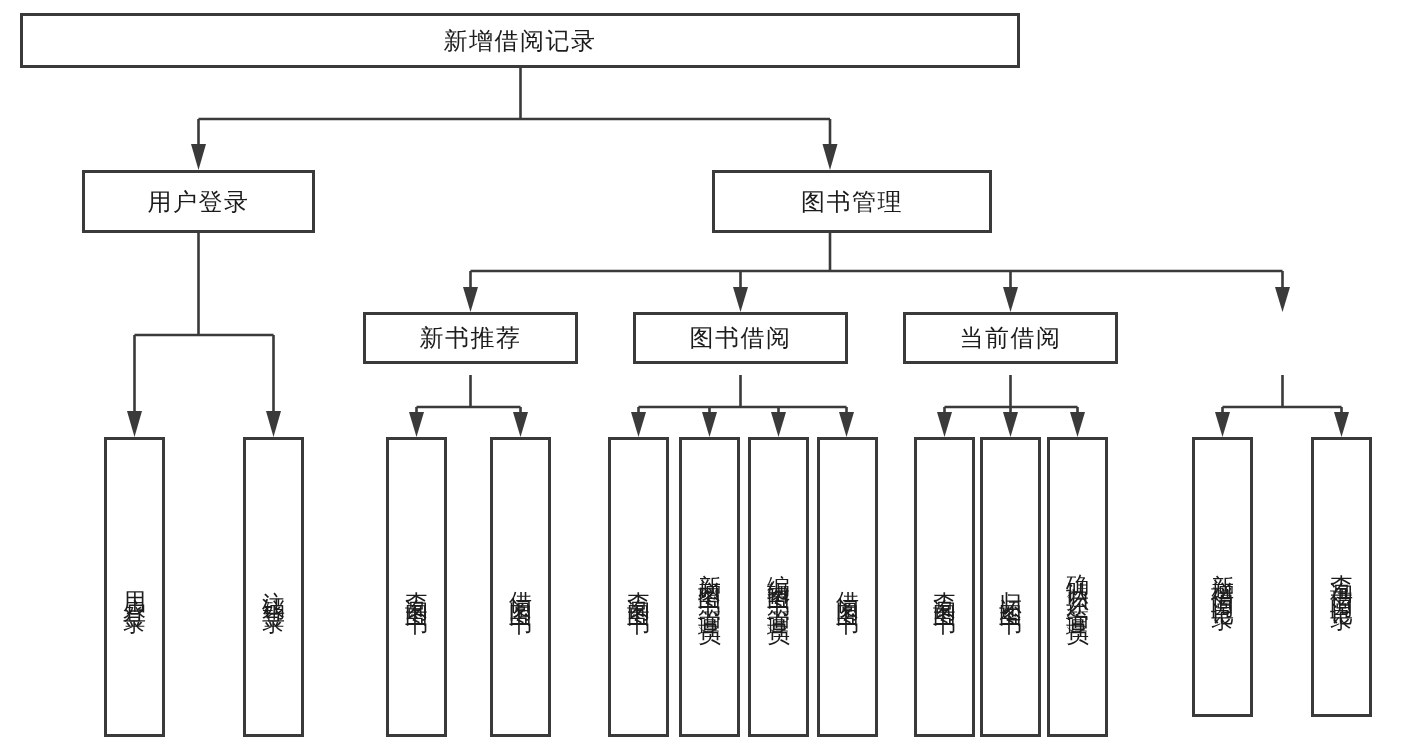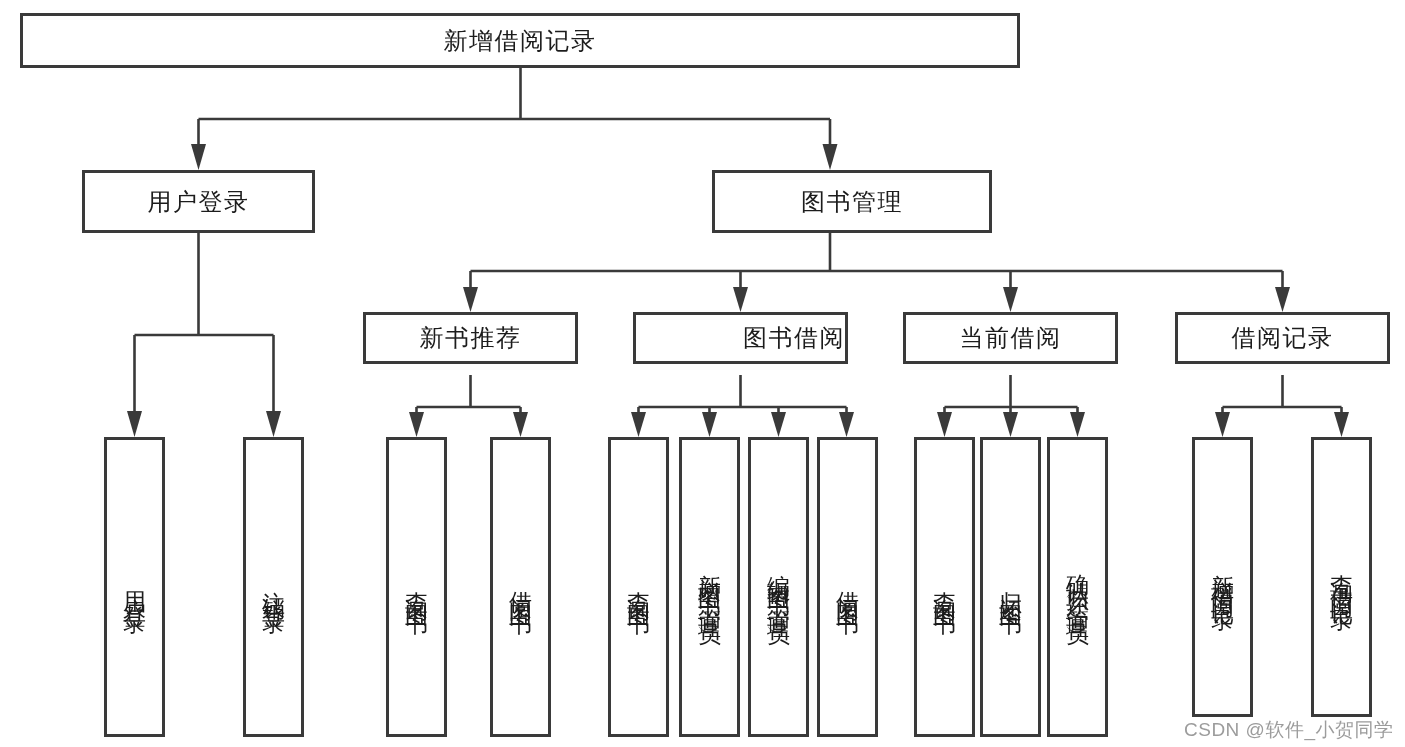--- a/index.html
+++ b/index.html
@@ -65,21 +65,21 @@
     color: var(--text);
   }
   
   .n-root { left: 20px; top: 13px; width: 1000px; height: 55px; }
   
   .n-user-login { left: 82px;  top: 170px; width: 233px; height: 63px; }
   .n-book-mgmt  { left: 712px; top: 170px; width: 280px; height: 63px; }
   
   .n-l3 { top: 312px; width: 215px; height: 52px; }
   .n-new-books      { left: 363px; }
-  .n-book-borrow    { left: 633px; justify-content: flex-end; }
+  .n-book-borrow    { left: 633px; }
   .n-current-borrow { left: 903px; }
   .n-borrow-records { left: 1175px; }
   
   .leaf-tall  { height: 300px; }
   .leaf-short { height: 280px; }
   .n-leaf-1  { left: 104px; }
   .n-leaf-2  { left: 243px; }
   .n-leaf-3  { left: 386px; }
   .n-leaf-4  { left: 490px; }
   .n-leaf-5  { left: 608px; }
@@ -170,23 +170,20 @@
 
   <div class="node node-h n-l3 n-new-books">
     <span>新书推荐</span>
   </div>
   <div class="node node-h n-l3 n-book-borrow">
     <span>图书借阅</span>
   </div>
   <div class="node node-h n-l3 n-current-borrow">
     <span>当前借阅</span>
   </div>
-  <div class="node node-h n-l3 n-borrow-records">
-    <span>借阅记录</span>
-  </div>
 
   <div class="node node-v leaf-tall n-leaf-1">
     <span class="vlabel">用户登录</span>
   </div>
   <div class="node node-v leaf-tall n-leaf-2">
     <span class="vlabel">注销登录</span>
   </div>
 
   <div class="node node-v leaf-tall n-leaf-3">
     <span class="vlabel">查询图书</span>
@@ -218,15 +215,14 @@
     <span class="vlabel">确认归还（管理员）</span>
   </div>
 
   <div class="node node-v leaf-short n-leaf-12">
     <span class="vlabel">新增借阅记录</span>
   </div>
   <div class="node node-v leaf-short n-leaf-13">
     <span class="vlabel">查询借阅记录</span>
   </div>
 
-  <div class="watermark">CSDN @软件_小贺同学</div>
 
 </div>
 
 </body></html>

